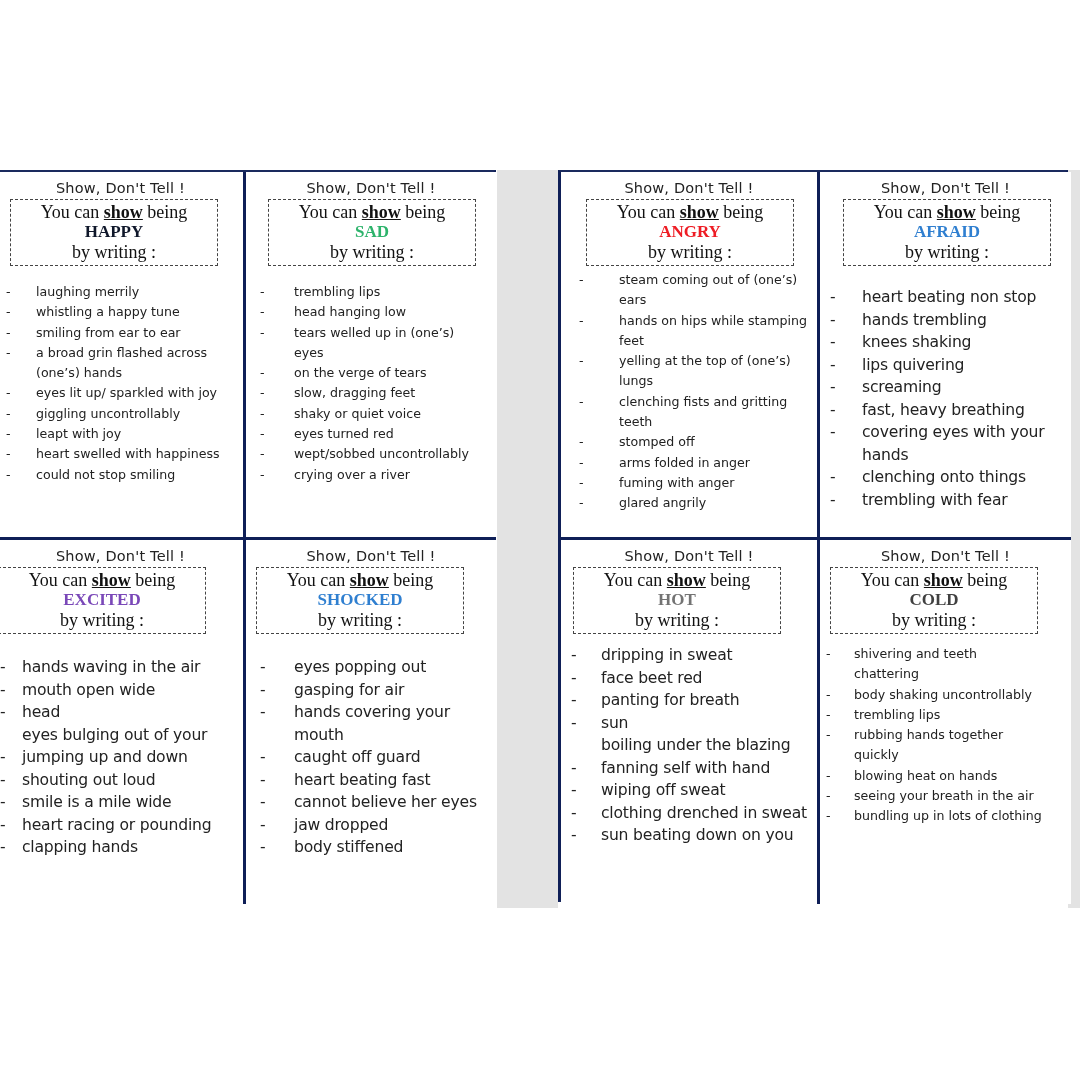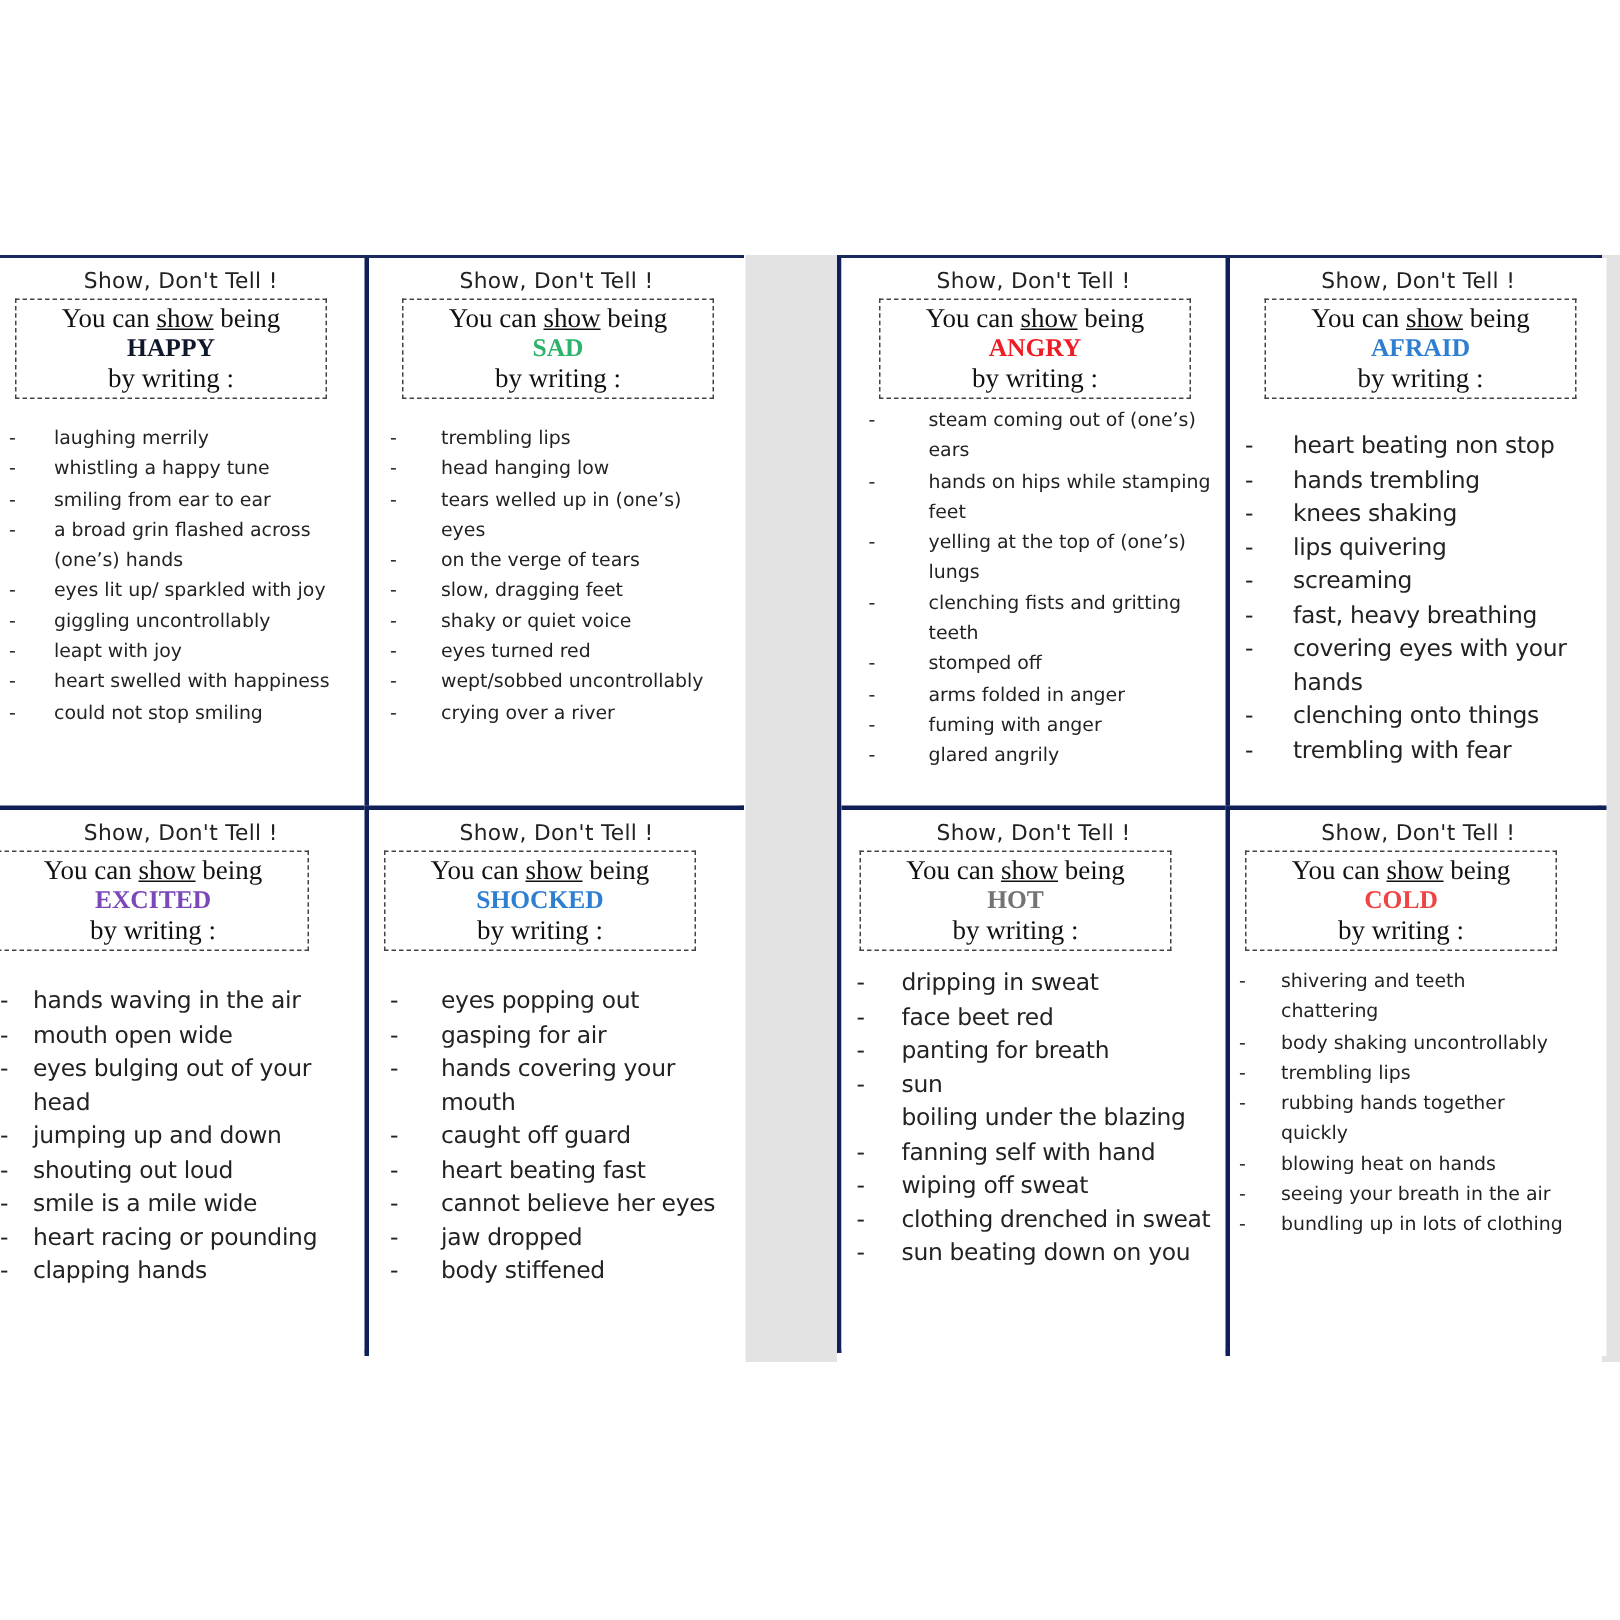--- a/index.html
+++ b/index.html
@@ -30,21 +30,21 @@
   .card.r-bottom { border-top: 3px solid #0f1f57; }
   .card-title {
     text-align: center; font-family: "DejaVu Sans", sans-serif; font-size: 14.5px;
     color: #222; margin-top: 8px; letter-spacing: 0.2px;
   }
   .prompt-box {
     margin: 3px auto 0; border: 1.5px dashed #444; box-sizing: border-box;
     text-align: center; font-family: "Liberation Serif", serif; font-size: 18px;
     line-height: 20px; color: #111; padding: 2px 4px 3px;
   }
-  .prompt-box .show-word { text-decoration: underline; }
+  .prompt-box .show-word { text-decoration: underline; font-weight: bold; }
   .emotion { font-weight: bold; font-size: 17px; display: block; }
   .list {
     list-style: none; margin: 0; padding: 0;
     font-family: "DejaVu Sans", sans-serif; color: #222;
   }
   .list li { position: relative; }
   .list li .dash { position: absolute; left: 0; top: 0; }
   .list.small { font-size: 12.6px; line-height: 20.3px; }
   .list.large { font-size: 15.6px; line-height: 22.5px; letter-spacing: -0.2px; }
 </style>
@@ -149,22 +149,22 @@
           <li style="padding-left:22px;">
             <span class="dash">-</span>
             <span style="display:block">hands waving in the air</span>
           </li>
           <li style="padding-left:22px;">
             <span class="dash">-</span>
             <span style="display:block">mouth open wide</span>
           </li>
           <li style="padding-left:22px;">
             <span class="dash">-</span>
+            <span style="display:block">head</span>
             <span style="display:block">eyes bulging out of your</span>
-            <span style="display:block">head</span>
           </li>
           <li style="padding-left:22px;">
             <span class="dash">-</span>
             <span style="display:block">jumping up and down</span>
           </li>
           <li style="padding-left:22px;">
             <span class="dash">-</span>
             <span style="display:block">shouting out loud</span>
           </li>
           <li style="padding-left:22px;">
@@ -344,21 +344,21 @@
             <span style="display:block">clothing drenched in sweat</span>
           </li>
           <li style="padding-left:30px;">
             <span class="dash">-</span>
             <span style="display:block">sun beating down on you</span>
           </li>
         </ul>
       </div>
     <div class="card c-right r-bottom">
         <div class="card-title">Show, Don't Tell !</div>
-        <div class="prompt-box" style="width:208px; margin-left:10px;"><span>You can</span> <span class="show-word">show</span> <span>being</span><span class="emotion" style="color:#ef4444">COLD</span><span>by writing :</span></div>
+        <div class="prompt-box" style="width:208px; margin-left:10px;"><span>You can</span> <span class="show-word">show</span> <span>being</span><span class="emotion" style="color:#404040">COLD</span><span>by writing :</span></div>
         <ul class="list small" style="margin-top:10px; margin-left:6px; margin-right:4px;">
           <li style="padding-left:28px;">
             <span class="dash">-</span>
             <span style="display:block">shivering and teeth</span>
             <span style="display:block">chattering</span>
           </li>
           <li style="padding-left:28px;">
             <span class="dash">-</span>
             <span style="display:block">body shaking uncontrollably</span>
           </li>

